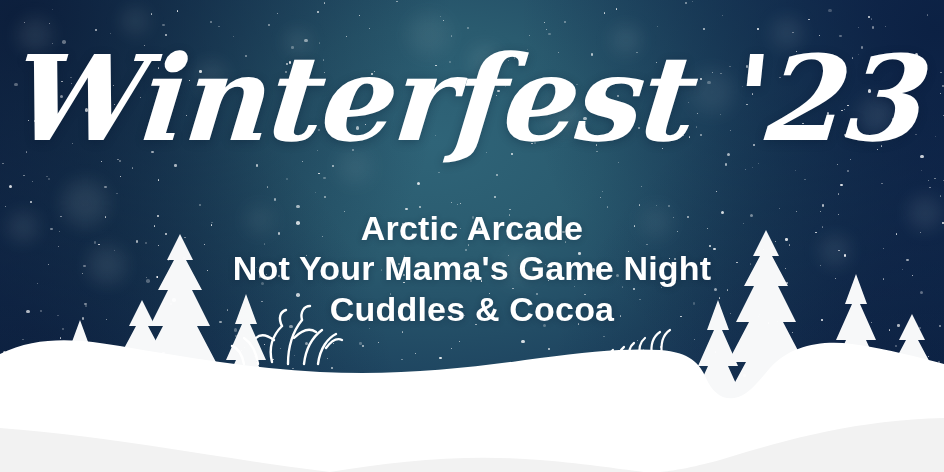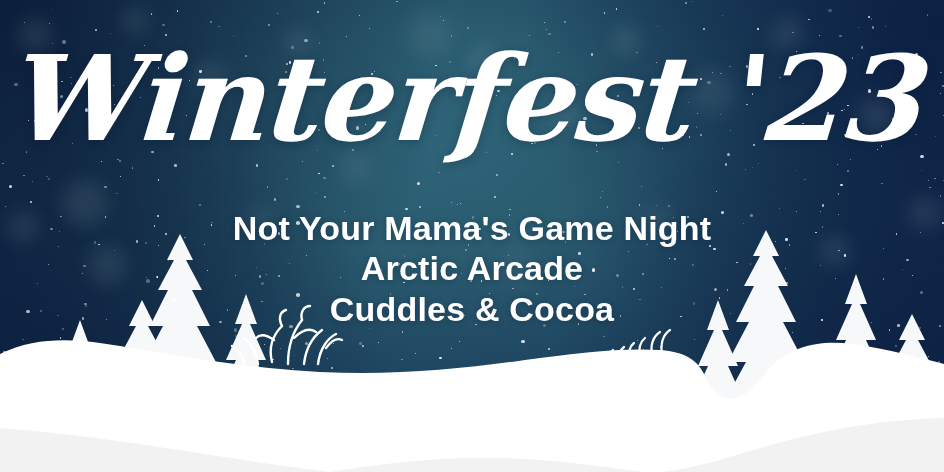--- a/index.html
+++ b/index.html
@@ -617,22 +617,22 @@
       <span class="flake" style="left:188.1px;top:362.8px;width:2.4px;height:2.4px;opacity:0.60;"></span>
       <span class="flake" style="left:28.0px;top:120.0px;width:1.4px;height:1.4px;opacity:0.88;"></span>
       <span class="flake" style="left:265.6px;top:273.5px;width:1.4px;height:1.4px;opacity:0.61;"></span>
       <span class="flake" style="left:820.0px;top:265.1px;width:1.4px;height:1.4px;opacity:0.47;"></span>
       <span class="flake" style="left:714.5px;top:351.2px;width:1.4px;height:1.4px;opacity:0.56;"></span>
     </div>
 
   <div class="title">Winterfest '23</div>
 
   <div class="subs">
+    <div class="sub sub2">Arctic Arcade</div>
     <div class="sub sub1">Not Your Mama's Game Night</div>
-    <div class="sub sub2">Arctic Arcade</div>
     <div class="sub sub3">Cuddles &amp; Cocoa</div>
   </div>
 
   <svg class="ground" viewBox="0 0 944 250" preserveAspectRatio="none">
 
     <defs>
 
       <g id="pine">
         <path fill="#ffffff" d="
           M50 0

